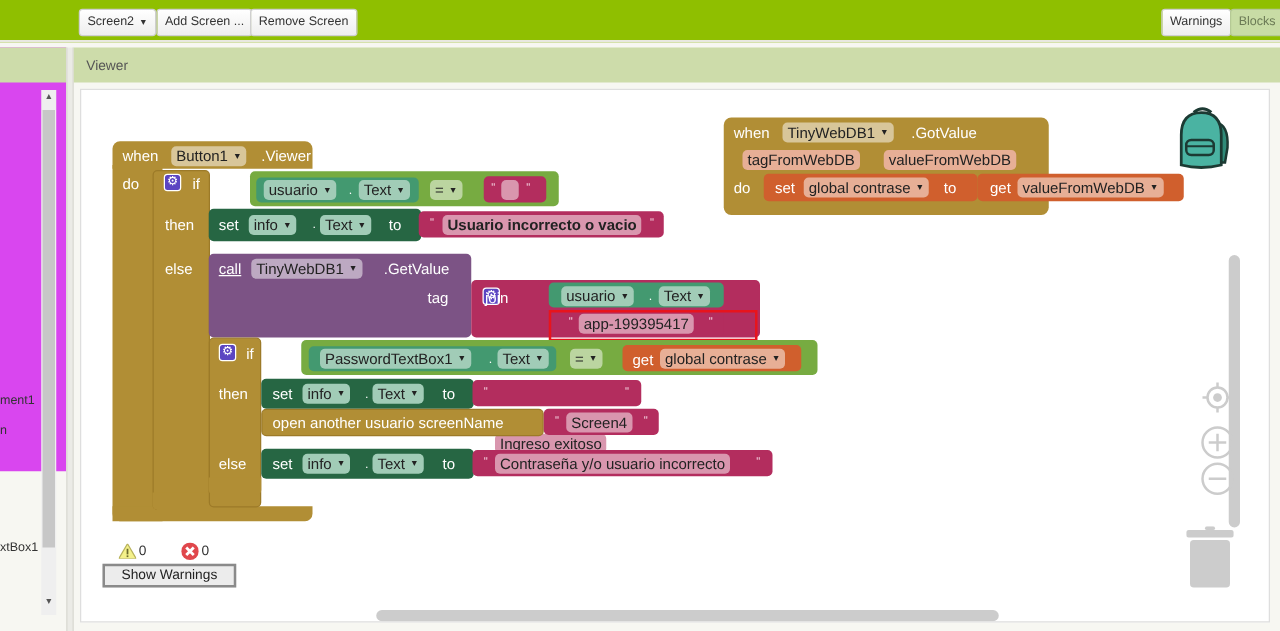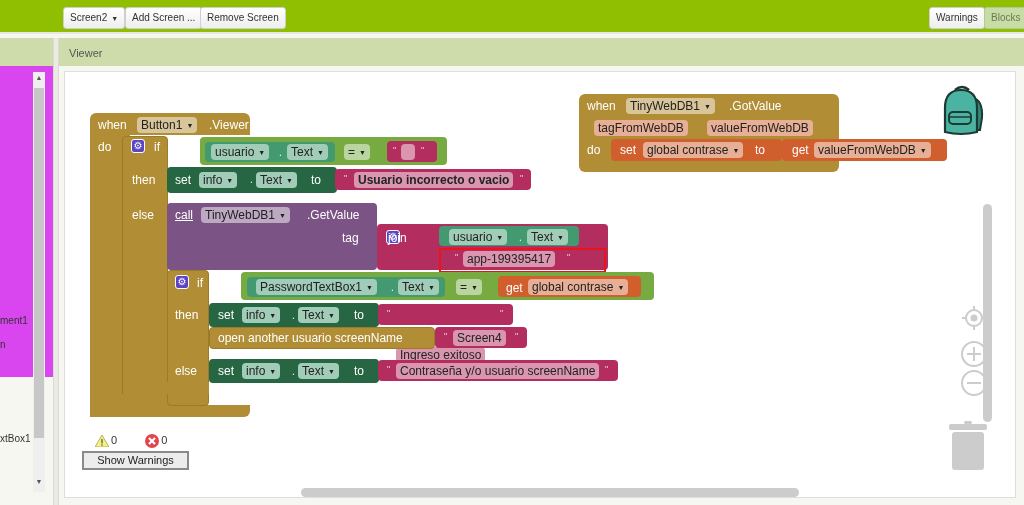--- a/index.html
+++ b/index.html
@@ -181,21 +181,21 @@
     <span class="t" style="left:110px; top:292px;">else</span>
     <div class="blk ctrl" style="left:102px; top:310px; width:42px; height:14px; border-radius:0 0 4px 4px;"></div>
     <div class="blk compdark" style="left:144px; top:287px; width:170px; height:24px;"></div>
     <span class="t" style="left:153px; top:292px;">set</span>
     <span class="fld f-comp" style="left:177px; top:291px;"><span>info</span><span class="dd">▼</span></span>
     <span class="t" style="left:227px; top:293px; font-size:10px;">.</span>
     <span class="fld f-comp" style="left:233px; top:291px;"><span>Text</span><span class="dd">▼</span></span>
     <span class="t" style="left:289px; top:292px;">to</span>
     <div class="blk txt" style="left:313px; top:288px; width:240px; height:21px;"></div>
     <span class="q" style="left:322px; top:292px;">"</span>
-    <span class="fld f-txt" style="left:331px; top:291px;">Contraseña y/o usuario screenName</span>
+    <span class="fld f-txt" style="left:331px; top:291px;">Contraseña y/o usuario incorrecto</span>
     <span class="q" style="left:540px; top:292px;">"</span>
   </div>
 
   <div>
     <div class="blk ctrl" style="left:514px; top:22px; width:260px; height:78px; border-radius:6px;"></div>
     <span class="t" style="left:522px; top:27px;">when</span>
     <span class="fld f-ctrl" style="left:561px; top:26px;"><span>TinyWebDB1</span><span class="dd">▼</span></span>
     <span class="t" style="left:664px; top:27px;">.GotValue</span>
     <span class="fld f-var" style="left:529px; top:48px;">tagFromWebDB</span>
     <span class="fld f-var" style="left:642px; top:48px;">valueFromWebDB</span>

